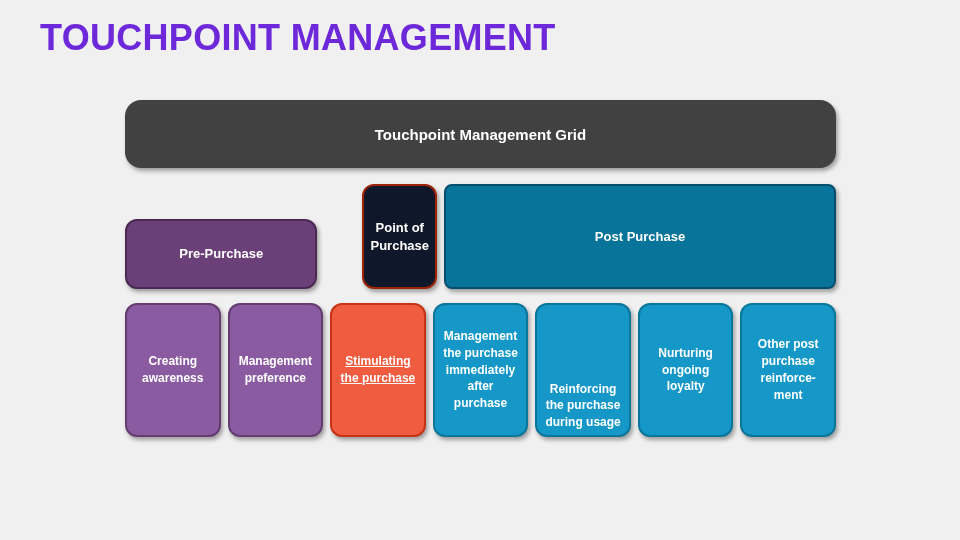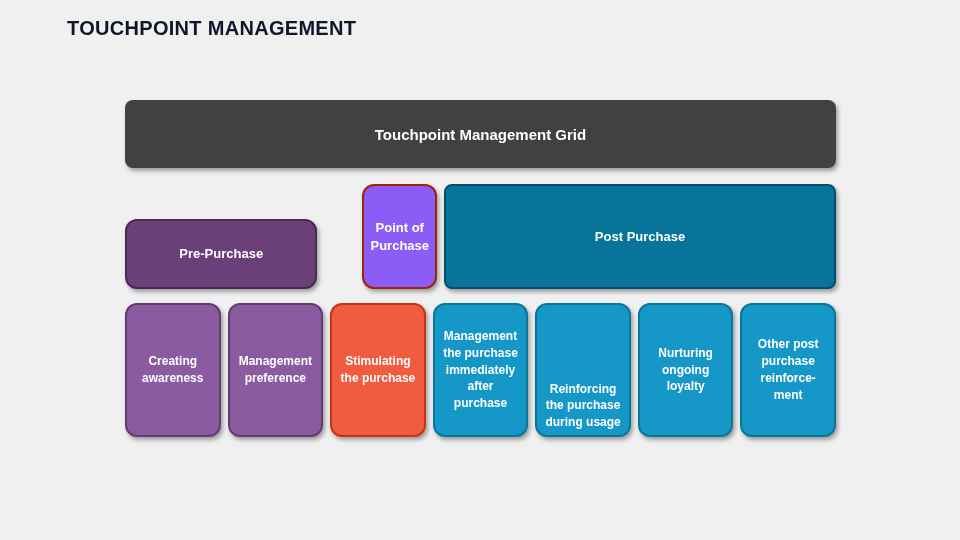--- a/index.html
+++ b/index.html
@@ -13,35 +13,34 @@
   }
   .slide {
     position: relative;
     width: 960px;
     height: 540px;
   }
   .slide-title {
     position: absolute;
     left: 40px;
     top: 17px;
-    font-size: 20px;
+    font-size: 36px;
     font-weight: 700;
     letter-spacing: 0.3px;
-    color: #0f172a;
-    margin-left: 27px;
+    color: #6d28d9;
   }
   .grid-wrap {
     position: absolute;
     left: 125px;
     top: 100px;
     width: 711px;
   }
   .grid-header {
     height: 68px;
-    border-radius: 8px;
+    border-radius: 16px;
     background: #414141;
     color: #ffffff;
     display: flex;
     align-items: center;
     justify-content: center;
     font-size: 15px;
     font-weight: 700;
     box-shadow: 2px 3px 4px rgba(0,0,0,0.35);
     margin-bottom: 16px;
   }
@@ -80,36 +79,36 @@
   <div class="grid-wrap">
 
     <div class="grid-header" style="background-color: rgb(65, 65, 65); color: rgb(255, 255, 255);">
       <span>Touchpoint Management Grid</span>
     </div>
 
     <div class="row stages">
       <div class="box stage-box span2" style="background-color: rgb(107, 64, 120); border-color: rgb(74, 42, 84); margin-top: 35px;">
         <span>Pre-Purchase</span>
       </div>
-      <div class="box stage-box" style="background-color: #8b5cf6; border-color: rgb(158, 36, 8); margin-left: 38px;">
+      <div class="box stage-box" style="background-color: #0f172a; border-color: rgb(158, 36, 8); margin-left: 38px;">
         <span>Point of Purchase</span>
       </div>
       <div class="box stage-box span4" style="background-color: rgb(8, 116, 153); border-color: rgb(4, 80, 108);">
         <span>Post Purchase</span>
       </div>
     </div>
 
     <div class="row touchpoints">
       <div class="box tp-box" style="background-color: rgb(138, 91, 160); border-color: rgb(100, 60, 114);">
         <span>Creating awareness</span>
       </div>
       <div class="box tp-box" style="background-color: rgb(138, 91, 160); border-color: rgb(100, 60, 114);">
         <span>Management preference</span>
       </div>
-      <div class="box tp-box" style="background-color: rgb(239, 92, 64); border-color: rgb(198, 52, 19);">
+      <div class="box tp-box" style="background-color: rgb(239, 92, 64); border-color: rgb(198, 52, 19); text-decoration: underline;">
         <span>Stimulating the purchase</span>
       </div>
       <div class="box tp-box" style="background-color: rgb(21, 151, 200); border-color: rgb(10, 118, 153);">
         <span>Management the purchase immediately after purchase</span>
       </div>
       <div class="box tp-box" style="background-color: rgb(21, 151, 200); border-color: rgb(10, 118, 153); align-items: flex-end;">
         <span>Reinforcing the purchase during usage</span>
       </div>
       <div class="box tp-box" style="background-color: rgb(21, 151, 200); border-color: rgb(10, 118, 153);">
         <span>Nurturing ongoing loyalty</span>

